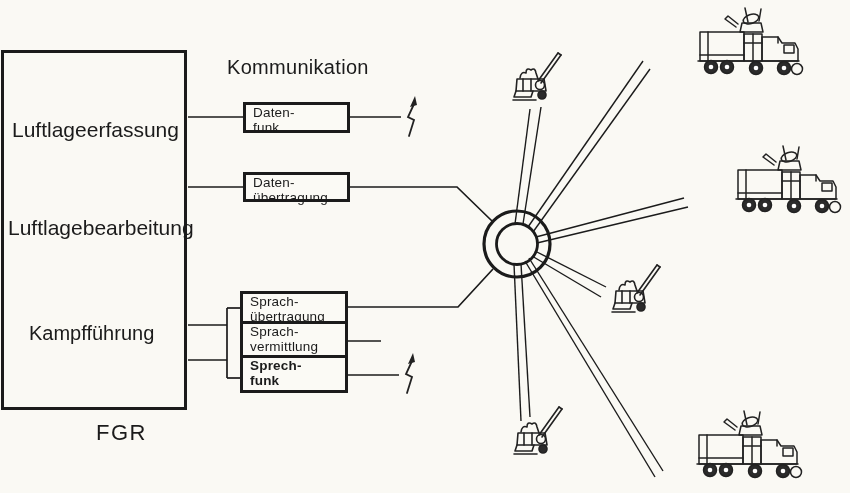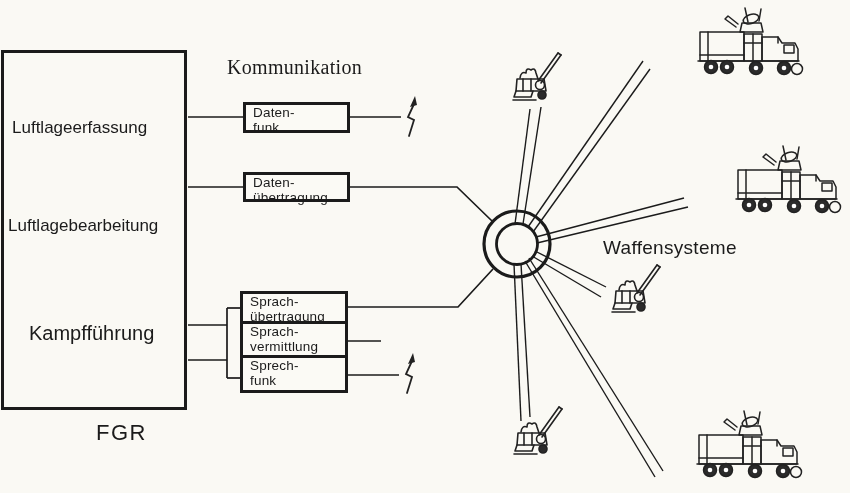--- a/index.html
+++ b/index.html
@@ -10,29 +10,29 @@
     font-family:"Liberation Sans", sans-serif;
     color:#1b1b1b;
     overflow:hidden;
   }
   #diagram-svg{position:absolute;left:0;top:0;z-index:1;}
   .label{position:absolute;z-index:3;white-space:nowrap;letter-spacing:0.3px;}
   .fgr-box{
     position:absolute;left:1px;top:50px;width:186px;height:360px;
     border:3px solid #1b1b1b;background:transparent;z-index:2;box-sizing:border-box;
   }
-  .func-label{position:absolute;font-size:17px;z-index:3;}
+  .func-label{position:absolute;font-size:21px;z-index:3;}
   .comm-box{
     position:absolute;z-index:2;box-sizing:border-box;
     border:3px solid #1b1b1b;background:#fbfaf5;
     font-size:13.5px;line-height:14.5px;
     padding:1px 2px 0 7px;
     white-space:pre-line;letter-spacing:0.2px;
   }
-  .heading{font-size:20px;font-family:Liberation Serif, serif;}
+  .heading{font-size:20px;}
 </style>
 </head>
 <body>
 
 <div id="canvas">
 
   <svg id="diagram-svg" width="850" height="493" viewBox="0 0 850 493">
     <defs>
 
       <g id="aagun" fill="none" stroke="#222" stroke-width="1.6" stroke-linejoin="round" stroke-linecap="round">
@@ -146,18 +146,17 @@
   <div class="label heading" style="left:227px;top:56px;">Kommunikation</div>
 
   <div class="comm-box" style="left:243px;top:102px;width:107px;height:31px;">Daten-
 funk</div>
   <div class="comm-box" style="left:243px;top:172px;width:107px;height:30px;">Daten-
 übertragung</div>
   <div class="comm-box" style="left:240px;top:291px;width:108px;height:33px;">Sprach-
 übertragung</div>
   <div class="comm-box" style="left:240px;top:321px;width:108px;height:37px;">Sprach-
 vermittlung</div>
-  <div class="comm-box" style="left:240px;top:355px;width:108px;height:38px;">Sprech-
+  <div class="comm-box" style="left:240px;top:355px;width:108px;height:38px;font-weight:bold;">Sprech-
 funk</div>
 
-  <div class="label" style="left:603px;top:237px;font-size:19px;">Waffensysteme</div>
 
 </div>
 
 </body></html>

